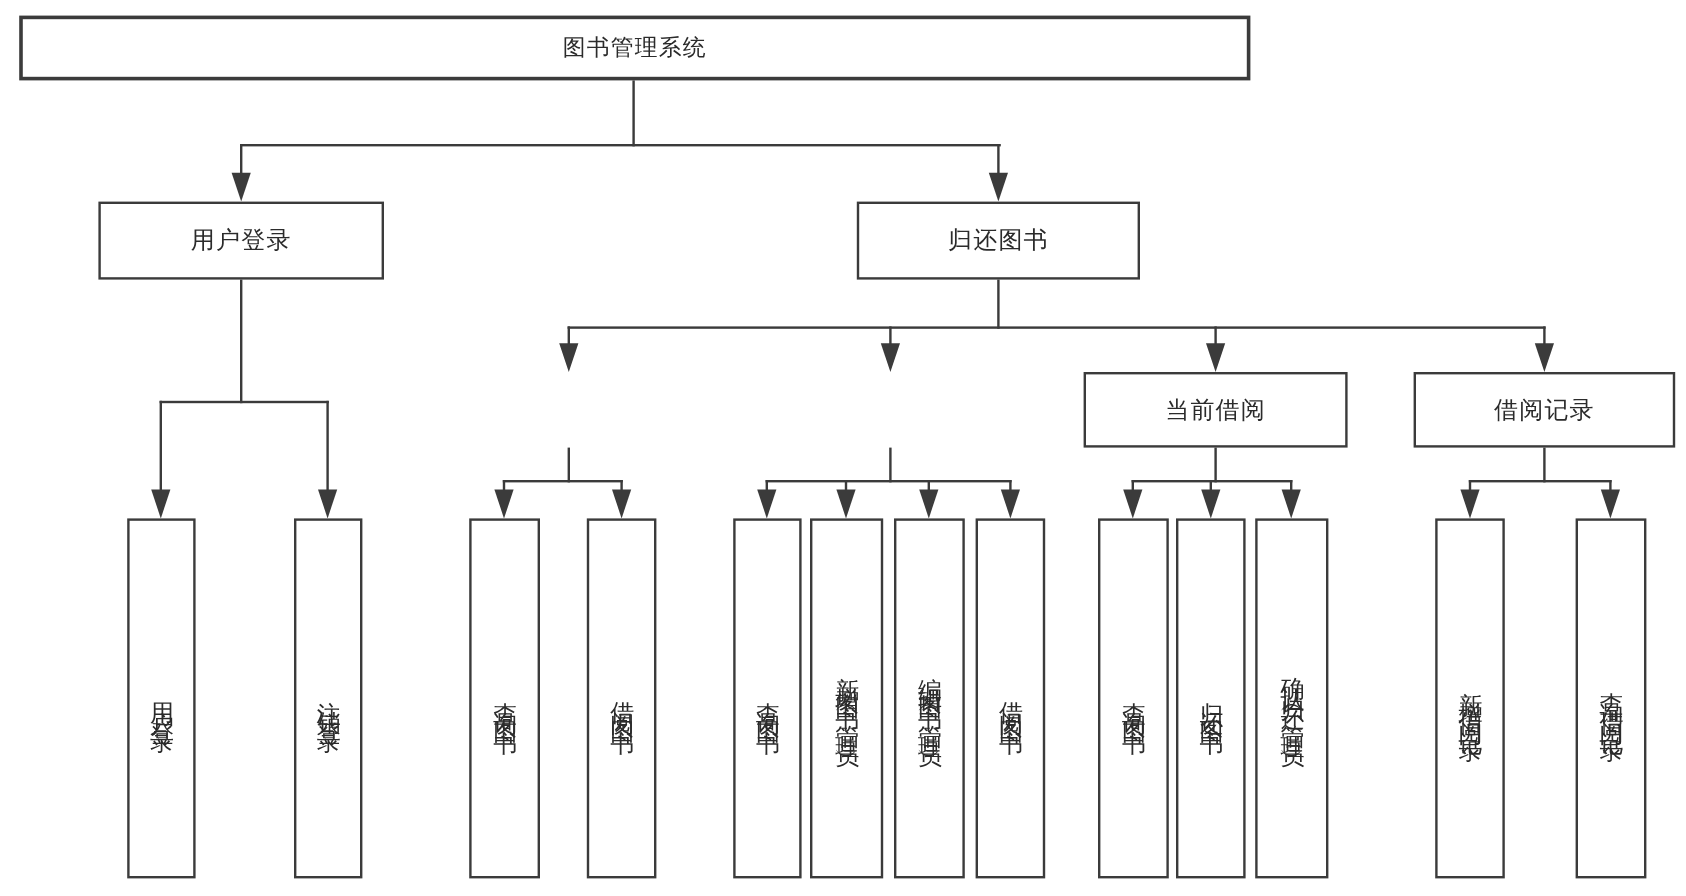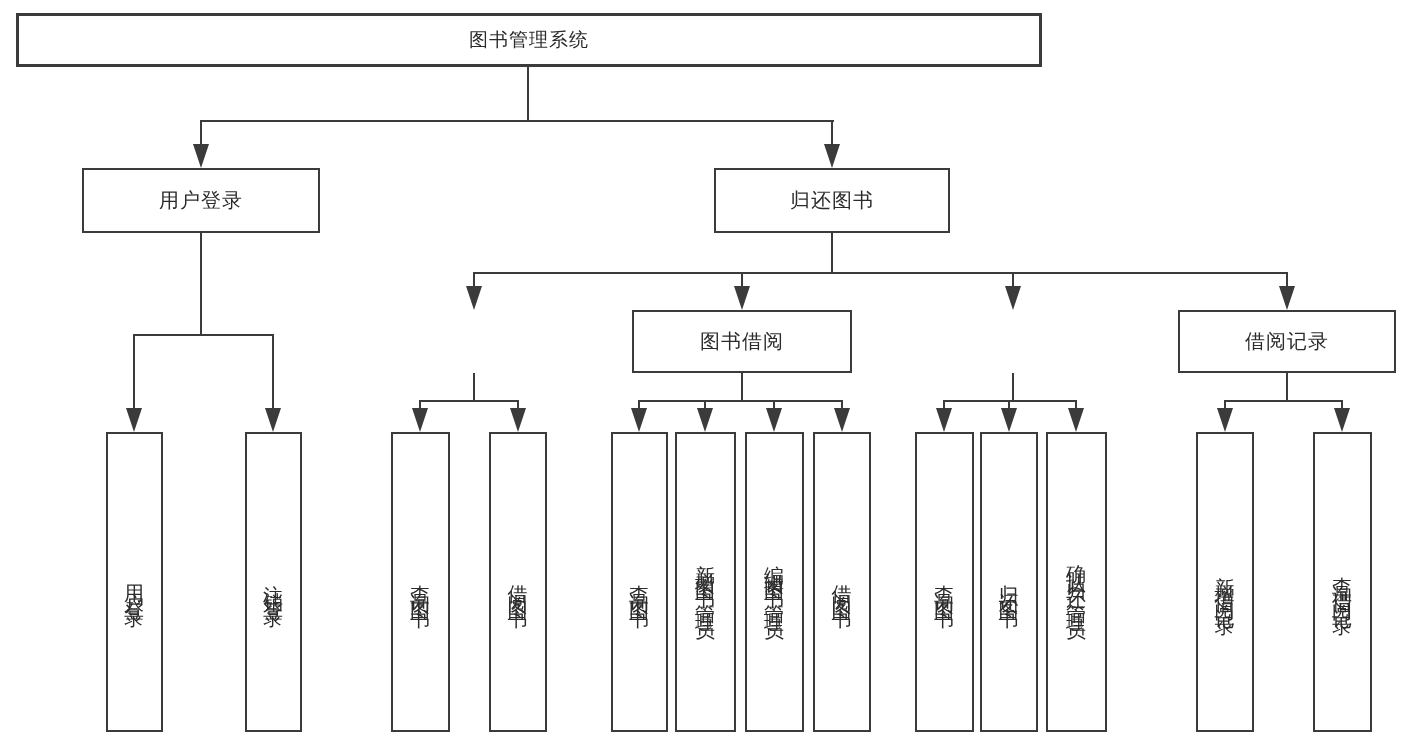--- a/index.html
+++ b/index.html
@@ -93,22 +93,22 @@
   <div class="hline" style="left:473px;  top:272px; width:815px;"></div>
   <div class="vline" style="left:473px;  top:272px; height:18px;"></div>
   <div class="arrow" style="left:466px;  top:286px;"></div>
   <div class="vline" style="left:741px;  top:272px; height:18px;"></div>
   <div class="arrow" style="left:734px;  top:286px;"></div>
   <div class="vline" style="left:1012px; top:272px; height:18px;"></div>
   <div class="arrow" style="left:1005px; top:286px;"></div>
   <div class="vline" style="left:1286px; top:272px; height:18px;"></div>
   <div class="arrow" style="left:1279px; top:286px;"></div>
 
-  <div class="box h" style="left:632px;  top:310px; width:220px; height:63px;">
-    <span>图书借阅</span>
+  <div class="box h" style="left:903px;  top:310px; width:220px; height:63px;">
+    <span>当前借阅</span>
   </div>
   <div class="box h" style="left:1178px; top:310px; width:218px; height:63px;">
     <span>借阅记录</span>
   </div>
 
   <div class="vline" style="left:473px; top:373px; height:29px;"></div>
   <div class="hline" style="left:419px; top:400px; width:100px;"></div>
   <div class="vline" style="left:419px; top:400px; height:12px;"></div>
   <div class="arrow" style="left:412px; top:408px;"></div>
   <div class="vline" style="left:517px; top:400px; height:12px;"></div>

